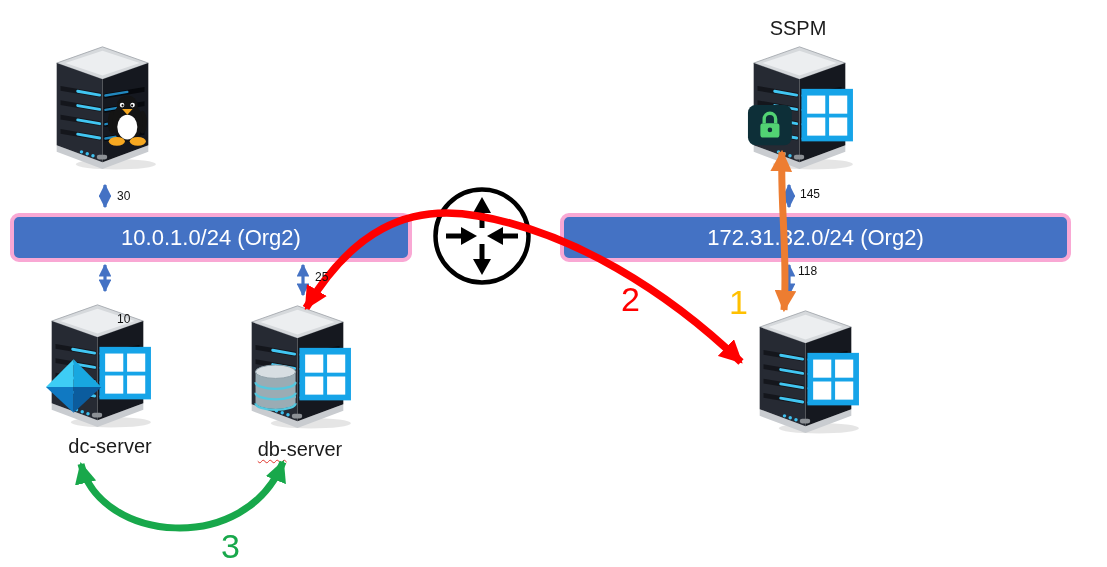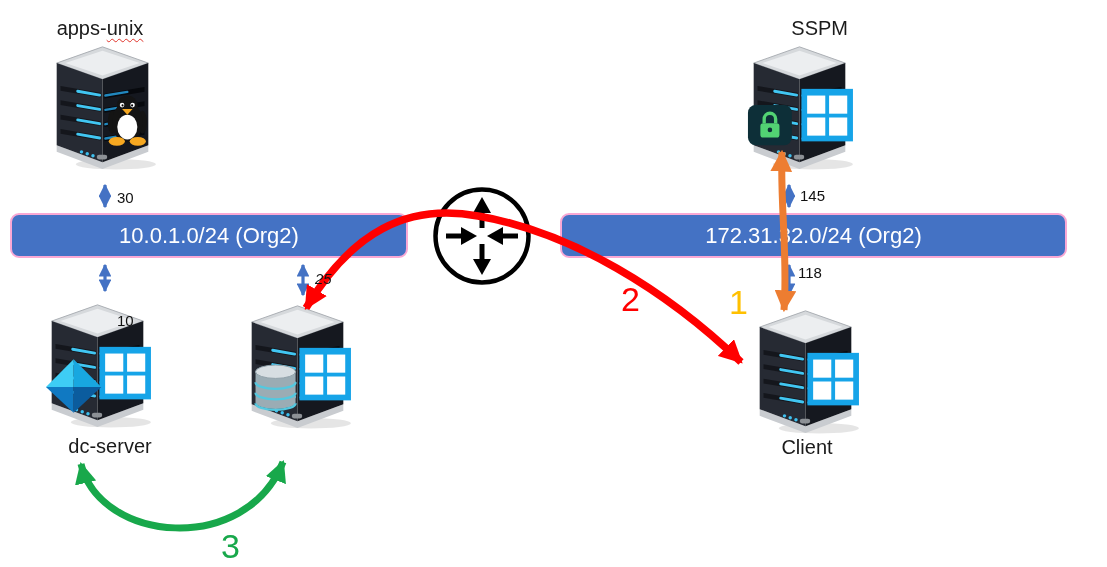--- a/index.html
+++ b/index.html
@@ -9,53 +9,50 @@
   }
   .node-label {
     position:absolute; font-size:20px; color:#1b1b1b; text-align:center; line-height:24px;
   }
   .wavy {
     text-decoration: underline wavy #e0342b;
     text-decoration-thickness:1px;
     text-underline-offset:3px;
   }
   .subnet-bar {
-    position:absolute; background:#4472C4; border:2px solid #f9a8d4; border-radius:9px;
+    position:absolute; background:#4472C4; border:4px solid #f9a8d4; border-radius:9px;
     color:#ffffff; display:flex; align-items:center; justify-content:center;
     font-size:22px; z-index:1;
   }
   .server { position:absolute; z-index:2; }
   .router { position:absolute; z-index:2; }
   .overlay { position:absolute; left:0; top:0; z-index:4; }
-  .link-num { position:absolute; font-size:15px; color:#111; z-index:5;text-align:center; }
+  .link-num { position:absolute; font-size:12px; color:#111; z-index:5;text-align:center; }
   .step-num { position:absolute; font-size:34px; line-height:34px; z-index:5; }
 </style>
 </head>
 <body>
 
 <div class="canvas">
 
   <div class="subnet-bar" style="left:10px; top:213px; width:394px; height:41px;">
     <span>10.0.1.0/24 (Org2)</span>
   </div>
   <div class="subnet-bar" style="left:560px; top:213px; width:503px; height:41px;">
     <span>172.31.32.0/24 (Org2)</span>
   </div>
 
-  <div class="node-label" style="left:30px; top:16px; width:140px;">
-    <span>apps-</span><span class="wavy">unix</span>
-  </div>
-  <div class="node-label" style="left:748px; top:16px; width:100px;text-align:right;">
+  <div class="node-label" style="left:748px; top:16px; width:100px;">
     <span>SSPM</span>
   </div>
   <div class="node-label" style="left:35px; top:434px; width:150px;">
     <span>dc-server</span>
   </div>
-  <div class="node-label" style="left:737px; top:435px; width:140px;">
-    <span>Client</span>
+  <div class="node-label" style="left:225px; top:437px; width:150px;">
+    <span class="wavy">db-</span><span>server</span>
   </div>
 
   <div class="server" style="left:45px;  top:44px;  width:115px; height:126px;"><svg width="100%" height="100%" viewBox="0 0 120 132">
     <ellipse cx="74" cy="126" rx="42" ry="5.5" fill="rgba(0,0,0,0.10)"></ellipse>
     <polygon points="12,106 60,124 108,106 108,113 60,131 12,113" fill="#C9CCD0"></polygon>
     <polygon points="12,20 60,3 108,20 60,37" fill="#D6D9DC" stroke="#A9ADB2" stroke-width="1"></polygon>
     <polygon points="21,20 60,7 99,20 60,33" fill="#ECEEF0"></polygon>
     <polygon points="12,20 60,37 60,124 12,106" fill="#262A33"></polygon>
     <polygon points="60,37 108,20 108,106 60,124" fill="#15181F"></polygon>
     <polygon points="16,44 58,51 58,56 16,49" fill="#14161C"></polygon>
@@ -289,21 +286,21 @@
       <line x1="789" y1="185" x2="789" y2="207" marker-start="url(#mB)" marker-end="url(#mB)"></line>
       <line x1="789" y1="265" x2="789" y2="295" marker-start="url(#mB)" marker-end="url(#mB)"></line>
     </g>
     <path d="M784 310 C788 256 780 204 782 152" stroke="#ED7D31" stroke-width="7" fill="none" marker-start="url(#mO)" marker-end="url(#mO)"></path>
     <path d="M306 308 C352 232 407 203 478 216 C572 232 667 291 741 362" stroke="#FF0000" stroke-width="7.5" fill="none" marker-start="url(#mR)" marker-end="url(#mR)"></path>
     <path d="M81 464 C100 543 246 556 283 462" stroke="#18A84B" stroke-width="7" fill="none" marker-start="url(#mG)" marker-end="url(#mG)"></path>
   </svg>
 
   <div class="link-num" style="left:117px; top:189px;">30</div>
   <div class="link-num" style="left:117px; top:268px;margin-top:44px;">10</div>
-  <div class="link-num" style="left:315px; top:270px;font-style:italic;">25</div>
+  <div class="link-num" style="left:315px; top:270px;">25</div>
   <div class="link-num" style="left:800px; top:187px;">145</div>
   <div class="link-num" style="left:798px; top:264px;">118</div>
 
   <div class="step-num" style="left:729px; top:285px; color:#FFC000;">1</div>
   <div class="step-num" style="left:621px; top:282px; color:#FF0000;">2</div>
   <div class="step-num" style="left:221px; top:529px; color:#18A84B;">3</div>
 
 </div>
 
 </body></html>

